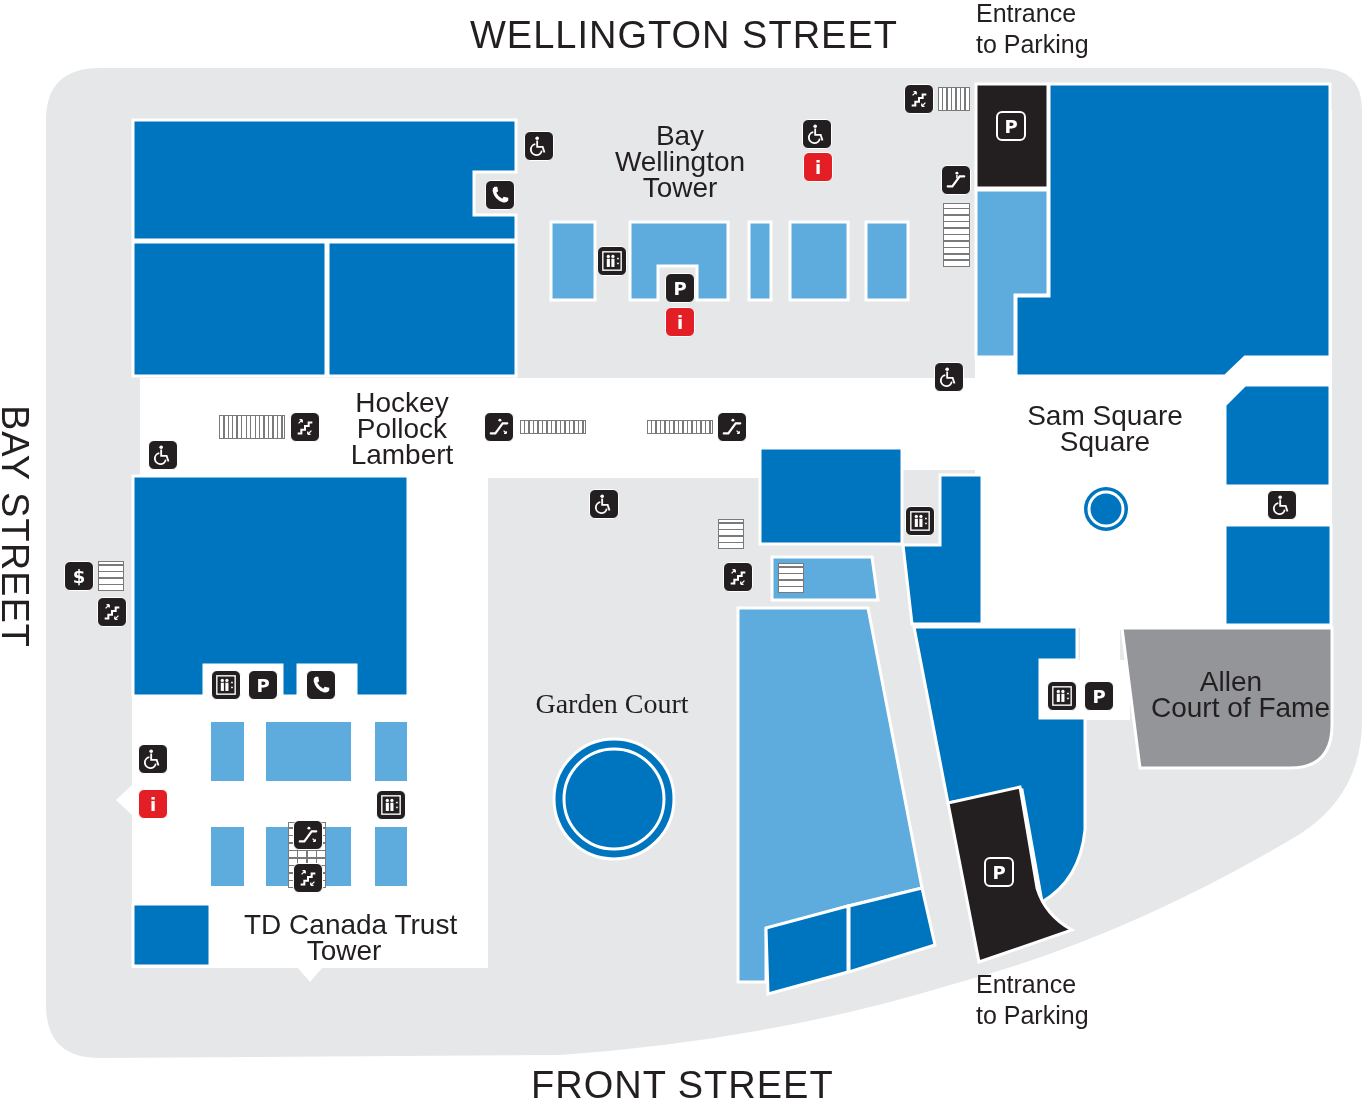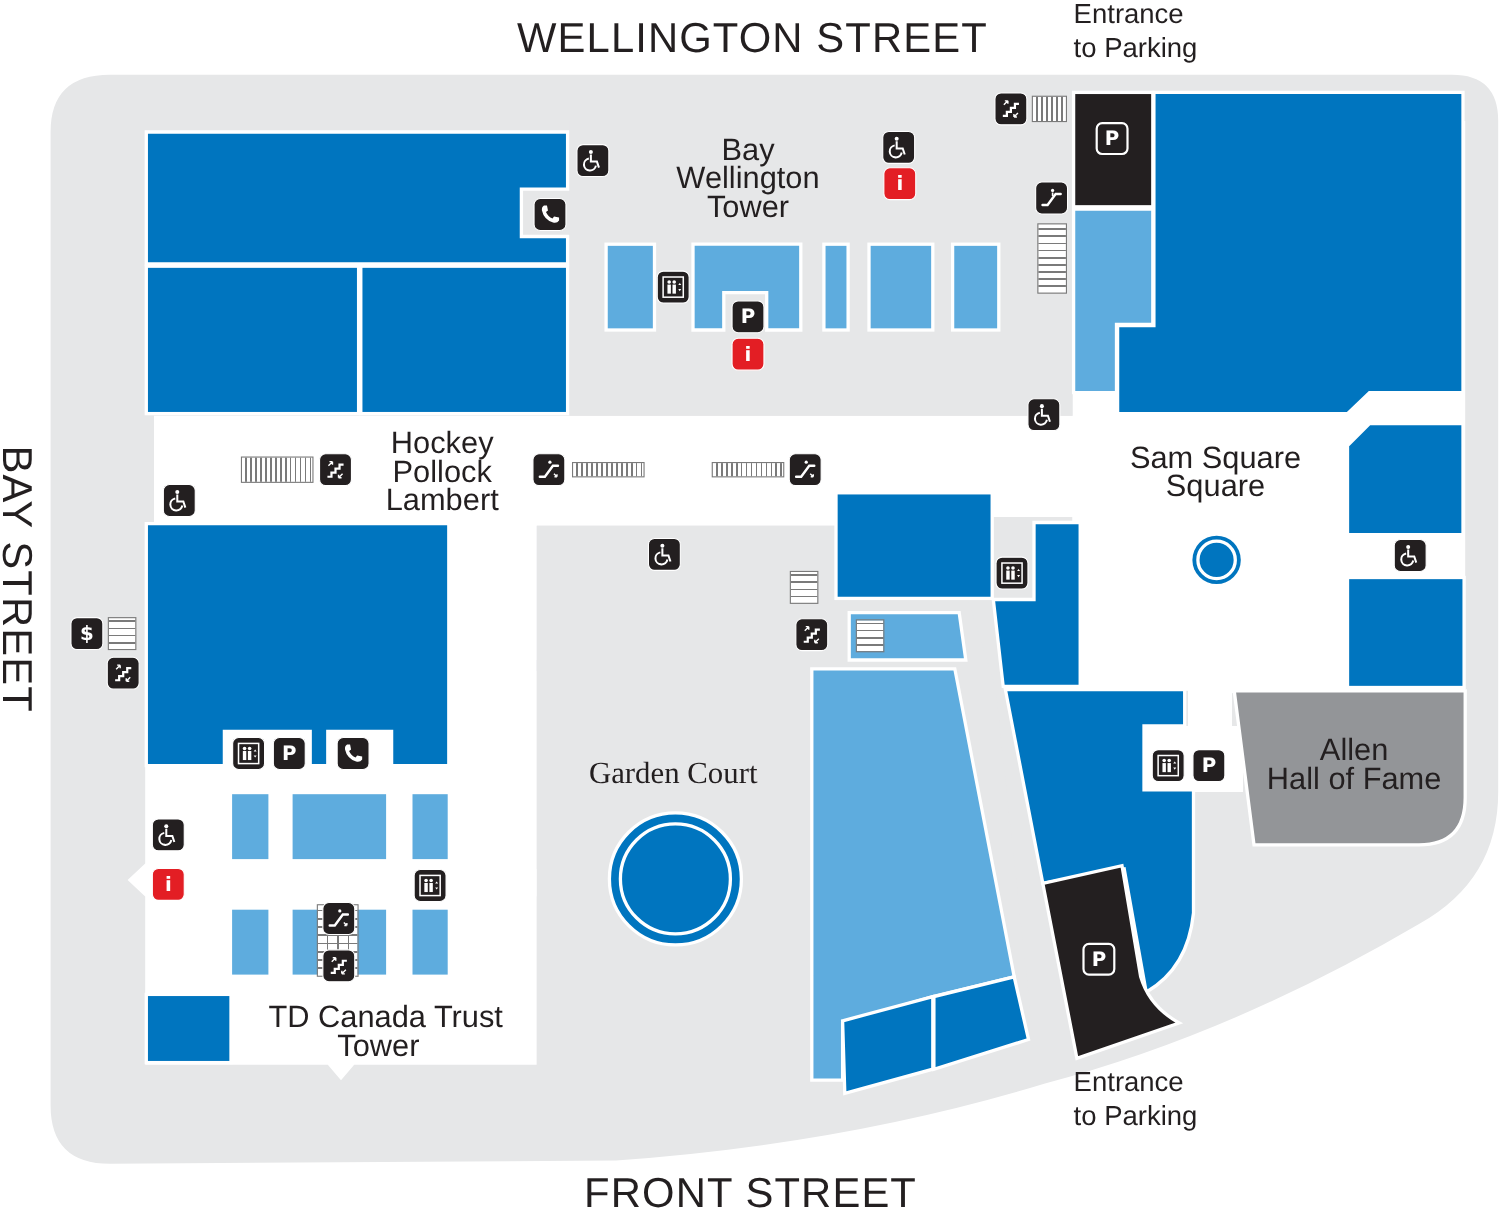--- a/index.html
+++ b/index.html
@@ -104,21 +104,21 @@
   <span>Sam Square</span>
   <span>Square</span>
 </div>
 <div class="lbl" style="left:530px; top:691px; width:164px;font-family:Liberation Serif, serif;">Garden Court</div>
 <div class="lbl" style="left:244px; top:912px; width:200px;">
   <span>TD Canada Trust</span>
   <span>Tower</span>
 </div>
 <div class="lbl" style="left:1151px; top:669px; width:160px;">
   <span>Allen</span>
-  <span>Hall of Fame</span>
+  <span>Court of Fame</span>
 </div>
 
 <div class="lbl lbl-lg" style="left:976px; top:-2px;">
   <span>Entrance</span>
   <span>to Parking</span>
 </div>
 <div class="lbl lbl-lg" style="left:976px; top:969px;">
   <span>Entrance</span>
   <span>to Parking</span>
 </div>

